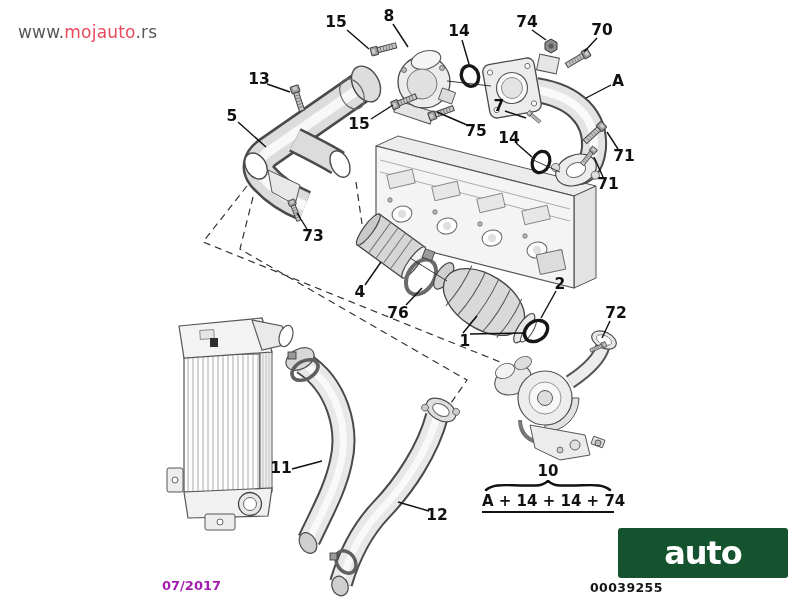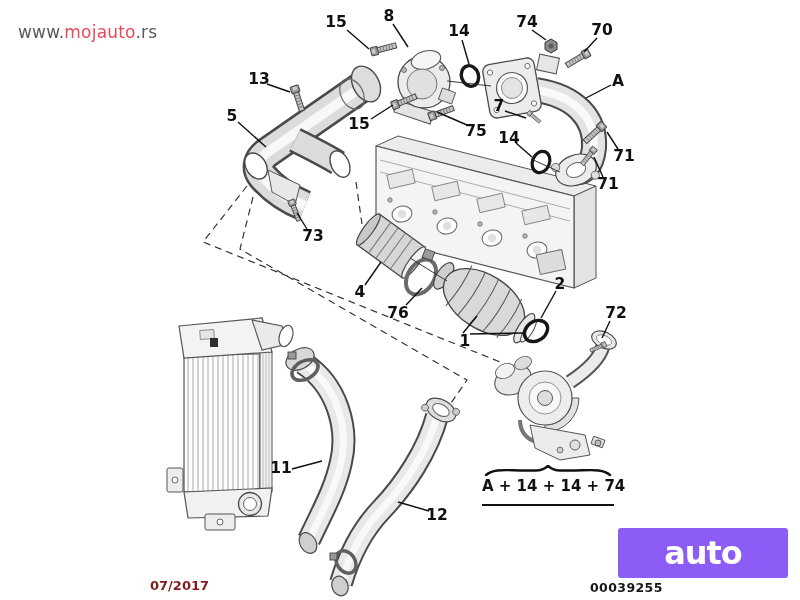--- a/index.html
+++ b/index.html
@@ -8,29 +8,29 @@
   .stage{position:absolute;inset:0}
   svg.diagram{position:absolute;left:0;top:0;display:block}
 
   .watermark{position:absolute;left:18px;top:22px;font-weight:normal;font-size:17px;letter-spacing:.2px;user-select:none}
   .watermark .wm-gray{color:#58595b}
   .watermark .wm-red{color:#e8495b}
 
   .groupnote{position:absolute;left:482px;top:464px;width:132px;text-align:center;color:#111}
   .gn-num{font-weight:bold;font-size:15px;line-height:15px}
   .gn-brace{display:block;margin:1px auto 0}
-  .gn-formula{font-weight:bold;font-size:15px;white-space:nowrap;border-bottom:2.2px solid #111;padding:0 0 9px}
-
-  .date-stamp{position:absolute;left:150px;top:578px;font-weight:bold;font-size:13px;color:#7f1d1d}
+  .gn-formula{font-weight:bold;font-size:15px;white-space:nowrap;border-bottom:2.2px solid #111;padding:0 0 1px}
+
+  .date-stamp{position:absolute;left:162px;top:578px;font-weight:bold;font-size:13px;color:#a21caf}
   .doc-code{position:absolute;left:590px;top:580px;font-weight:bold;font-size:12.5px;color:#161616;letter-spacing:.4px}
 
   .logo{position:absolute;left:618px;top:528px;width:170px;height:50px;display:flex;border-radius:3px;overflow:hidden}
   .logo span{display:flex;align-items:center;justify-content:center;font-weight:bold;font-size:32px;letter-spacing:-1px;height:100%}
   .logo .l-moj{flex:0 0 68px;background:#f8ebe9;color:#b5b5b5}
-  .logo .l-auto{flex:1;background:#8b5cf6;color:#ffffff}
+  .logo .l-auto{flex:1;background:#14532d;color:#ffffff}
 
   .callout{font-family:"DejaVu Sans",sans-serif;font-weight:bold;font-size:15.5px;fill:#101010;text-anchor:middle}
   .leader{stroke:#101010;stroke-width:1.4;fill:none}
 </style>
 </head>
 <body>
 
 <div class="stage">
 
 <svg class="diagram" width="800" height="600" viewBox="0 0 800 600">
@@ -287,20 +287,21 @@
         <line x1="429" y1="511" x2="398" y2="502" class="leader"></line>
         <text x="437" y="520" class="callout">12</text>
       </g>
 </svg>
 
 <div class="watermark">
   <span class="wm-gray">www.</span><span class="wm-red">mojauto</span><span class="wm-gray">.rs</span>
 </div>
 
 <div class="groupnote">
+  <div class="gn-num">10</div>
   <svg class="gn-brace" width="128" height="12" viewBox="0 0 128 12">
     <path d="M2,10 C10,3 22,5.5 42,5.5 L52,5.5 C58,5.5 61,3.5 64,0.8 C67,3.5 70,5.5 76,5.5 L86,5.5 C106,5.5 118,3 126,10" stroke="#111" stroke-width="2.4" fill="none" stroke-linecap="round"></path>
   </svg>
   <div class="gn-formula">A + 14 + 14 + 74</div>
 </div>
 
 <div class="date-stamp">07/2017</div>
 <div class="doc-code">00039255</div>
 
 <div class="logo">

